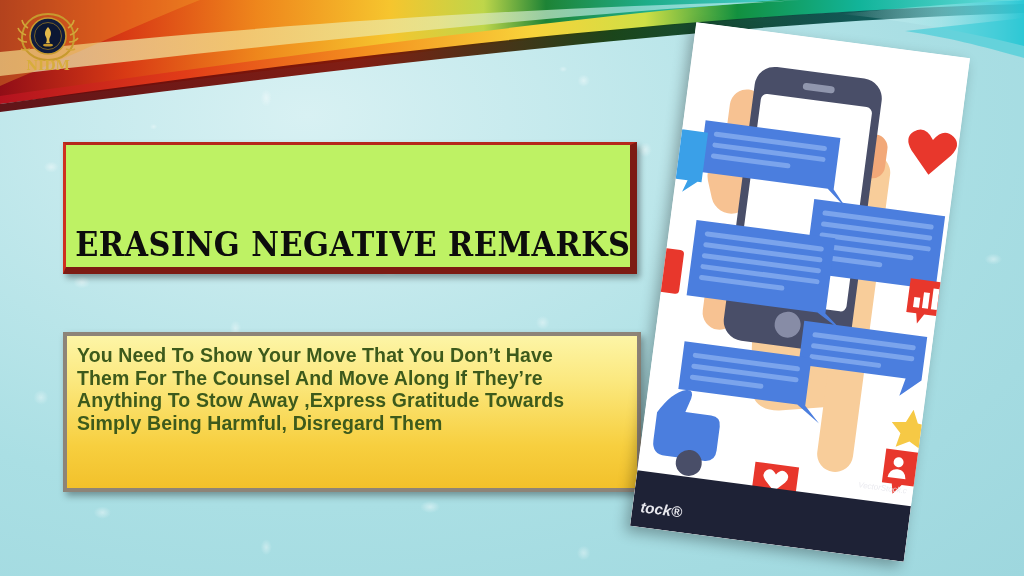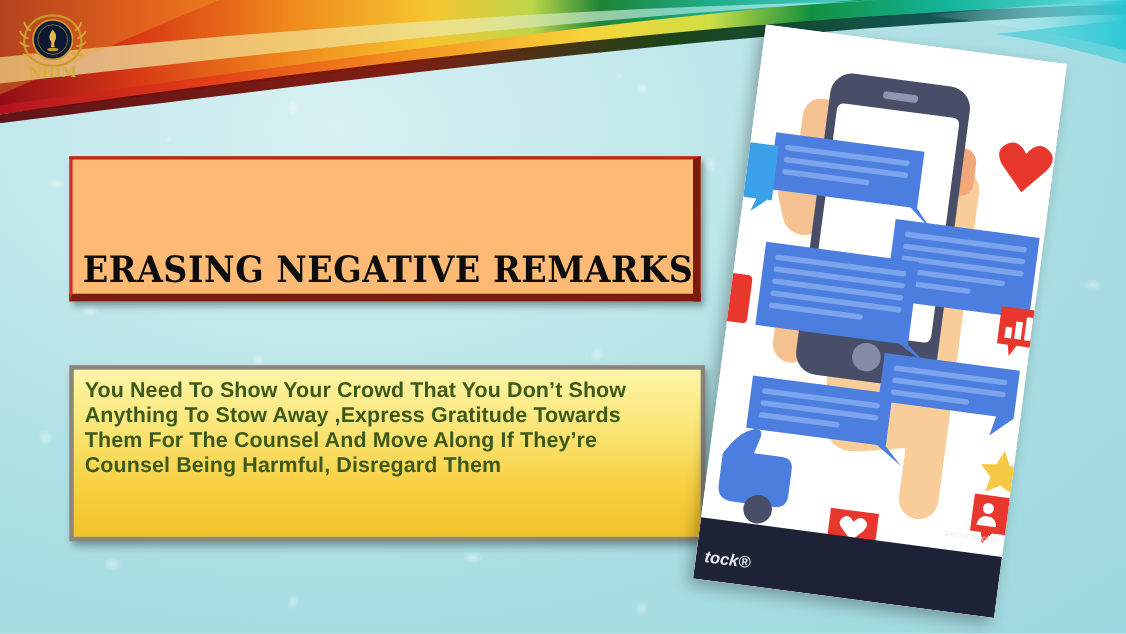--- a/index.html
+++ b/index.html
@@ -69,21 +69,21 @@
   
   .banner{position:absolute;left:0;top:0;width:1024px;height:112px;overflow:hidden;}
   .banner svg{display:block;}
 
   
   .logo{position:absolute;left:16px;top:8px;width:64px;height:66px;text-decoration:underline;}
 
   
   .title-box{
     position:absolute;left:63px;top:142px;width:574px;height:132px;
-    background:#fdba74;
+    background:#bef264;
     border-top:3px solid #b5281c;
     border-left:3px solid #cf2e20;
     border-right:7px solid #7d1b13;
     border-bottom:7px solid #7d1b13;
     box-sizing:border-box;
     box-shadow:3px 4px 6px rgba(0,0,0,.35);
     display:flex;align-items:flex-end;
   }
   .title-text{
     font-family:"DejaVu Serif", serif;
@@ -229,24 +229,24 @@
       <text x="32" y="62" text-anchor="middle" font-family="DejaVu Serif, serif" font-size="13" font-weight="700" fill="#d8ad3c">NIDM</text>
     </svg>
   </div>
 
   <div class="title-box">
     <div class="title-text">ERASING NEGATIVE REMARKS</div>
   </div>
 
   <div class="body-box">
     <div class="body-text">
-      <div>You Need To Show Your Crowd That You Don’t Show</div>
+      <div>You Need To Show Your Move That You Don’t Have</div>
+      <div>Them For The Counsel And Move Along If They’re</div>
       <div>Anything To Stow Away ,Express Gratitude Towards</div>
-      <div>Them For The Counsel And Move Along If They’re</div>
-      <div>Counsel Being Harmful, Disregard Them</div>
+      <div>Simply Being Harmful, Disregard Them</div>
     </div>
   </div>
 
   <div class="card-wrap">
     <div class="card">
       <div class="card-inner">
         <svg width="276" height="508" viewBox="0 0 276 508">
           <rect x="0" y="0" width="276" height="508" fill="#ffffff"></rect>
 
           <g fill="#f8cd9a">

